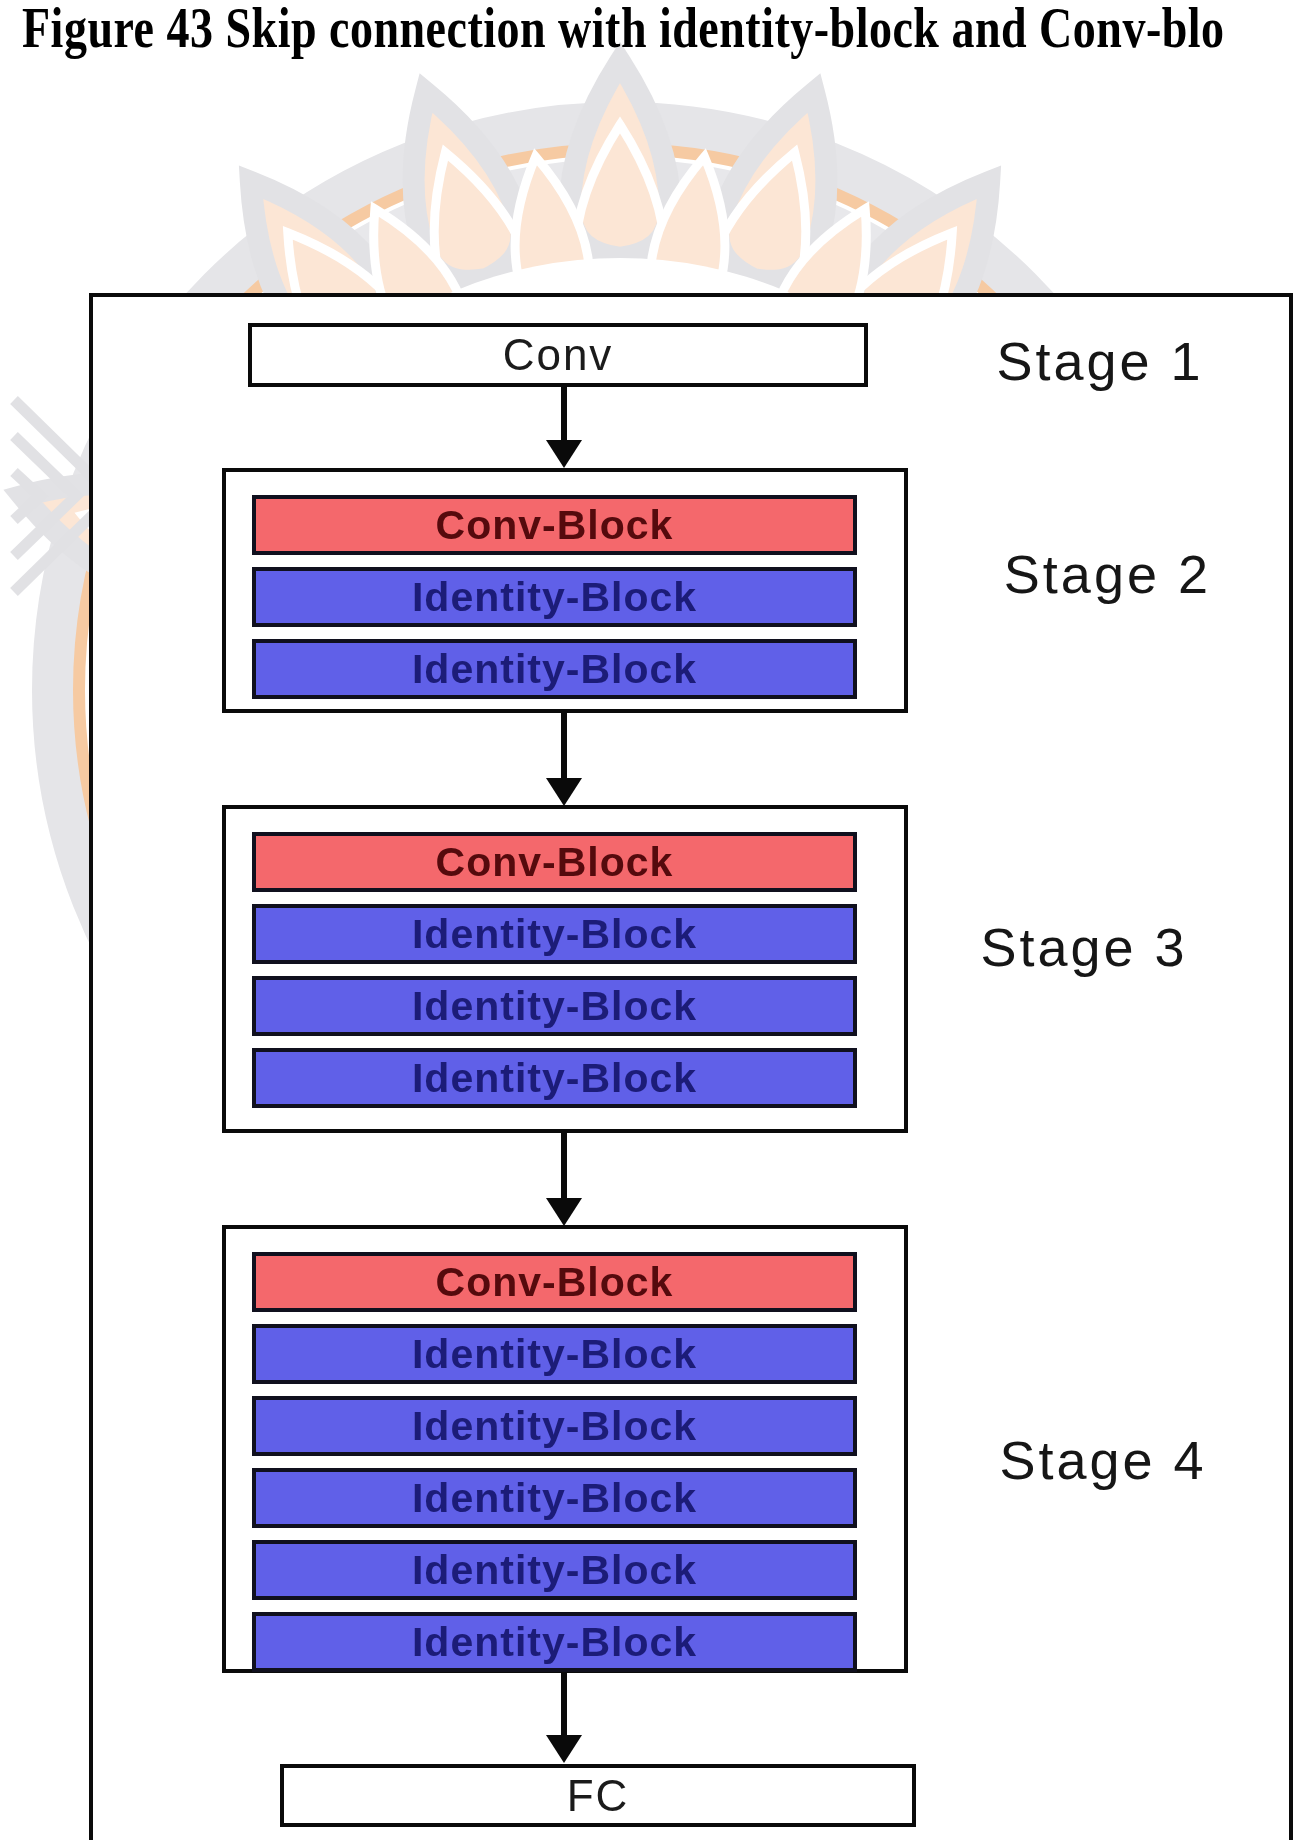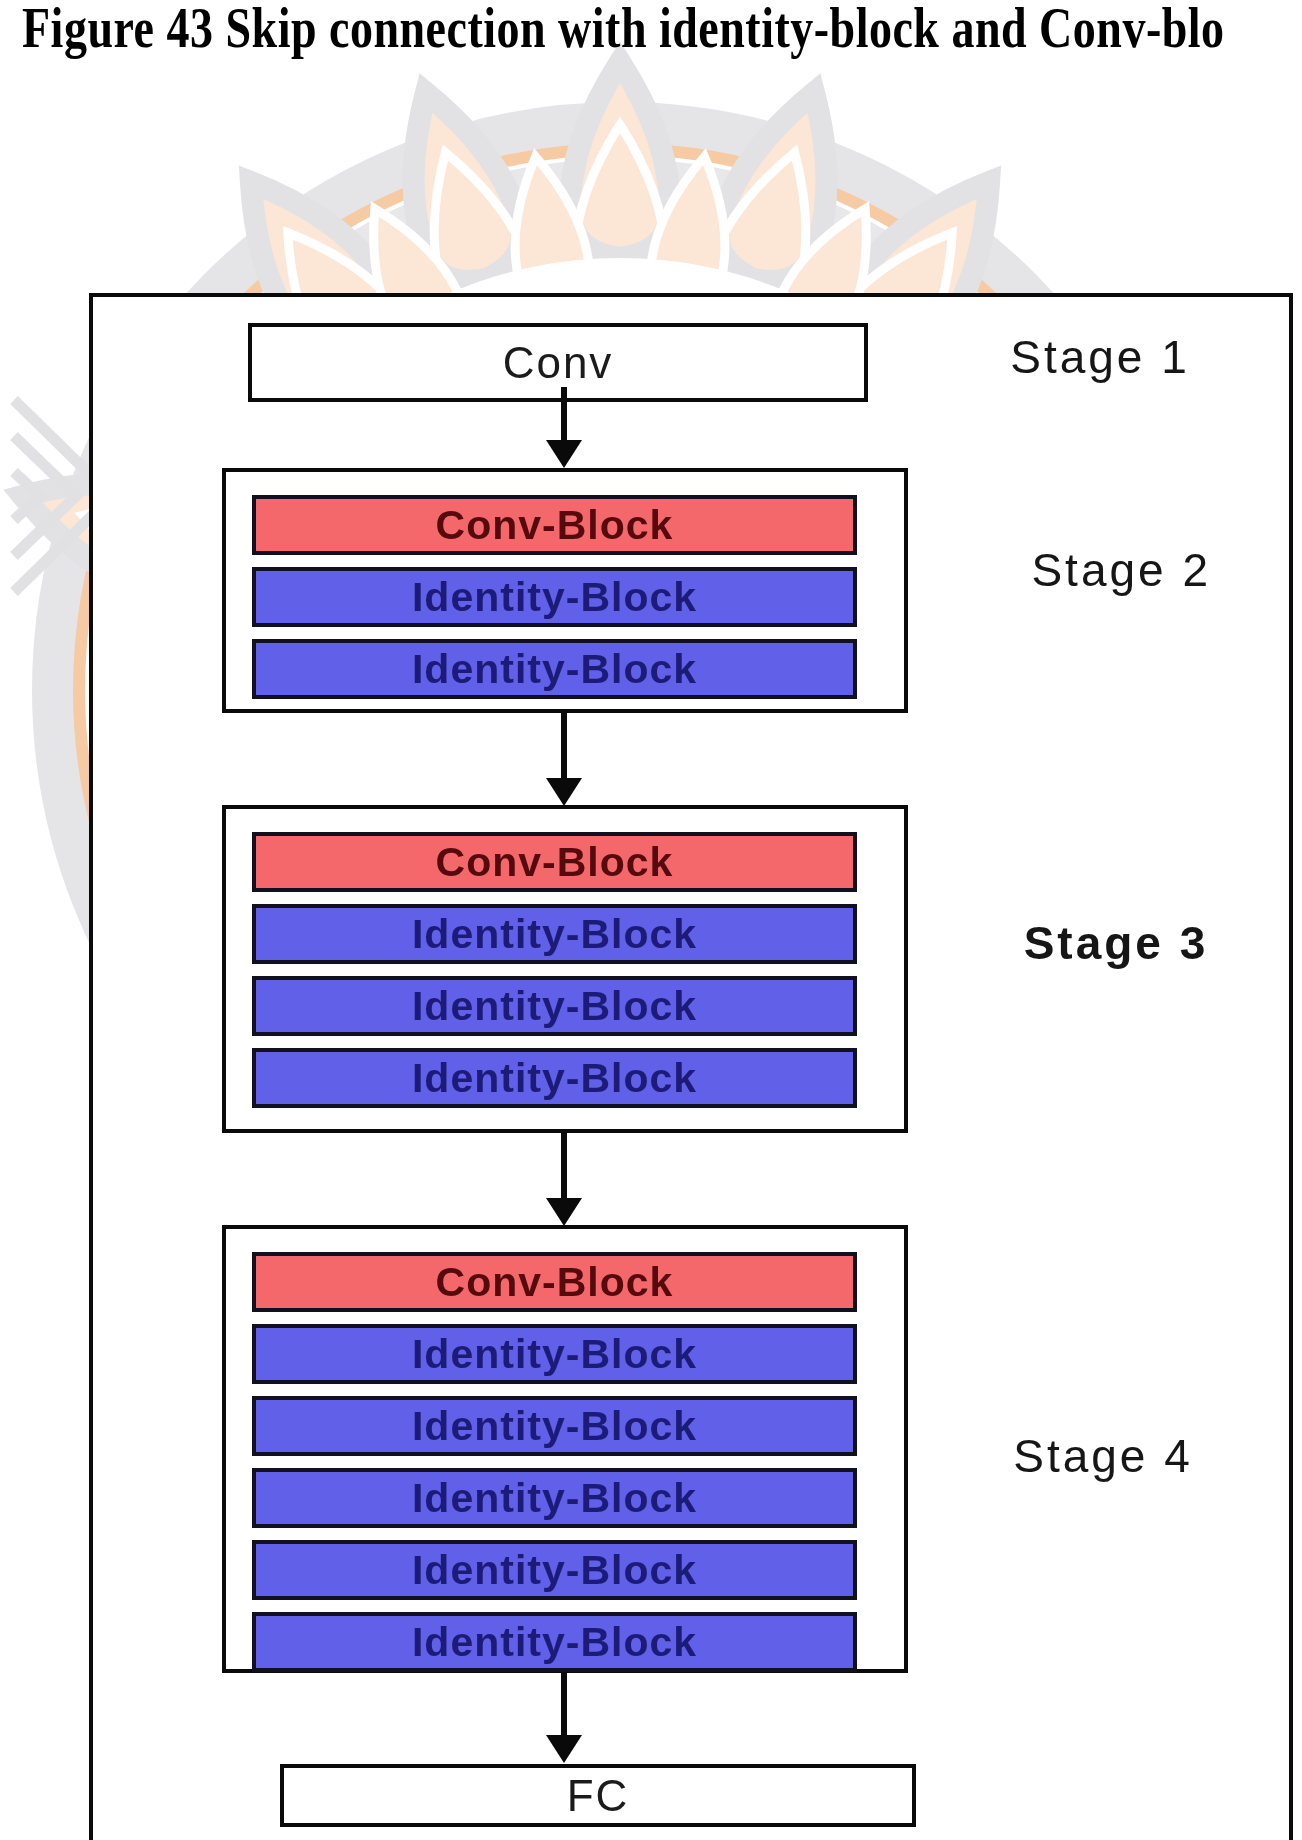--- a/index.html
+++ b/index.html
@@ -20,39 +20,39 @@
   .outer-box{
     position:absolute;left:89px;top:293px;width:1204px;height:1700px;z-index:1;
     background:#fff;border:4px solid #0a0a0a;box-sizing:border-box;
   }
 
   .node-box{
     position:absolute;z-index:2;background:#fff;border:4px solid #0a0a0a;box-sizing:border-box;
     display:flex;align-items:center;justify-content:center;
     font-size:44px;color:#1b1b1b;letter-spacing:2px;
   }
-  .conv-box{left:248px;top:323px;width:620px;height:79px;}
+  .conv-box{left:248px;top:323px;width:620px;height:64px;}
   .fc-box{left:280px;top:1764px;width:636px;height:63px;}
 
   .stage-box{
     position:absolute;left:222px;width:686px;z-index:2;
     background:#fff;border:4px solid #0a0a0a;box-sizing:border-box;
     padding-top:23px;
   }
   .block{
     width:605px;height:60px;margin:5px 0 12px 26px;box-sizing:border-box;
     border:4px solid #10101e;
     display:flex;align-items:center;justify-content:center;
     font-size:41px;font-weight:600;letter-spacing:1px;
   }
   .block:first-child{margin-top:0;}
 
   .stage-label{
     position:absolute;z-index:2;width:226px;text-align:center;
-    font-size:46px;color:#161616;letter-spacing:3px;white-space:nowrap;
+    font-size:54px;color:#161616;letter-spacing:3px;white-space:nowrap;
   }
 
   
   .arrow{position:absolute;left:561px;width:6px;background:#0a0a0a;z-index:3;}
   .arrow::after{
     content:"";position:absolute;left:50%;bottom:-27px;transform:translateX(-50%);
     width:0;height:0;border-left:18px solid transparent;border-right:18px solid transparent;
     border-top:28px solid #0a0a0a;
   }
   .arrow.a1{top:387px;height:54px;}
@@ -134,21 +134,21 @@
       <div class="block" style="background: rgb(96, 96, 232); color: rgb(28, 28, 120);">Identity-Block</div>
       <div class="block" style="background: rgb(96, 96, 232); color: rgb(28, 28, 120);">Identity-Block</div>
     </div>
     <div class="stage-label" style="left: 985px; top: 543px; text-align: right;">Stage 2</div>
     <div class="stage-box" style="top: 805px; height: 328px;">
       <div class="block" style="background: rgb(244, 104, 108); color: rgb(85, 10, 13);">Conv-Block</div>
       <div class="block" style="background: rgb(96, 96, 232); color: rgb(28, 28, 120);">Identity-Block</div>
       <div class="block" style="background: rgb(96, 96, 232); color: rgb(28, 28, 120);">Identity-Block</div>
       <div class="block" style="background: rgb(96, 96, 232); color: rgb(28, 28, 120);">Identity-Block</div>
     </div>
-    <div class="stage-label" style="left: 1003px; top: 916px; font-weight: bold;">Stage 3</div>
+    <div class="stage-label" style="left: 971px; top: 916px;">Stage 3</div>
     <div class="stage-box" style="top: 1225px; height: 448px;">
       <div class="block" style="background: rgb(244, 104, 108); color: rgb(85, 10, 13);">Conv-Block</div>
       <div class="block" style="background: rgb(96, 96, 232); color: rgb(28, 28, 120);">Identity-Block</div>
       <div class="block" style="background: rgb(96, 96, 232); color: rgb(28, 28, 120);">Identity-Block</div>
       <div class="block" style="background: rgb(96, 96, 232); color: rgb(28, 28, 120);">Identity-Block</div>
       <div class="block" style="background: rgb(96, 96, 232); color: rgb(28, 28, 120);">Identity-Block</div>
       <div class="block" style="background: rgb(96, 96, 232); color: rgb(28, 28, 120);">Identity-Block</div>
     </div>
     <div class="stage-label" style="left: 990px; top: 1429px;">Stage 4</div>
   </div>

